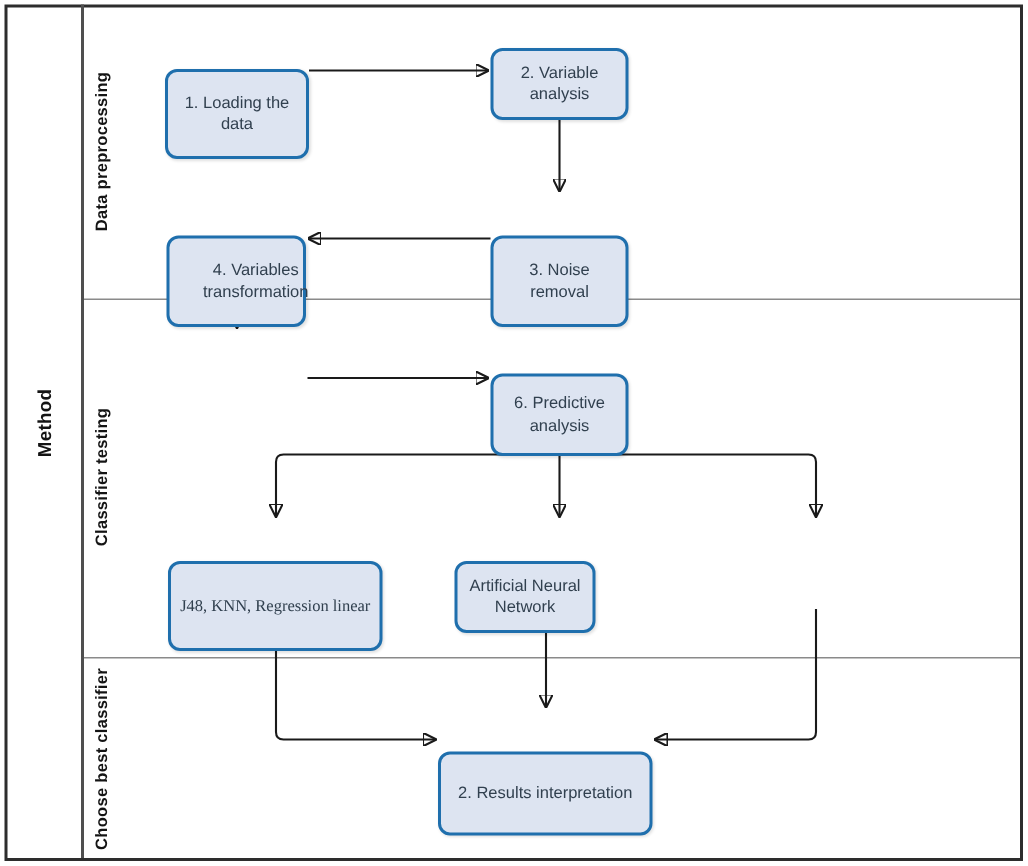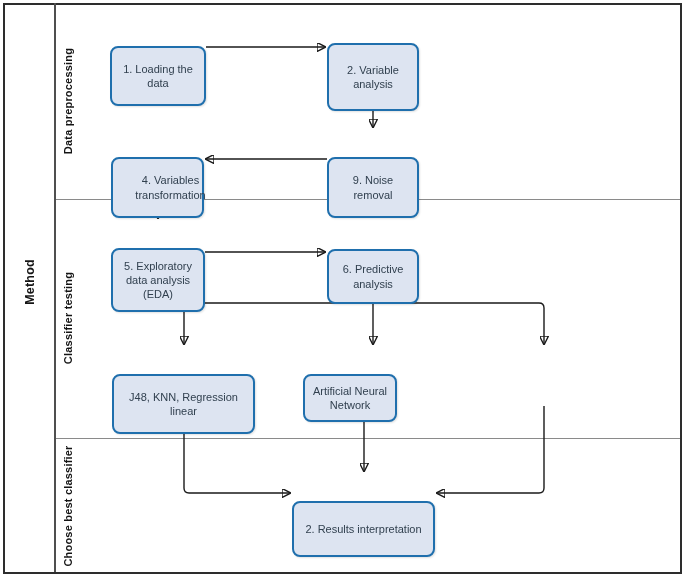--- a/index.html
+++ b/index.html
@@ -70,26 +70,26 @@
     line-height: 1.3;
     display: flex;
     align-items: center;
     justify-content: center;
     text-align: center;
     padding: 3px 5px;
     box-shadow: 1px 1px 2px rgba(0,0,0,0.12);
     margin-top: 28px;
   }
   .n-load      { left: 110px; top: 18px;  width: 96px;  height: 60px; }
-  .n-var       { left: 327px; top: 15px;  width: 92px;  height: 68px; }
+  .n-var       { left: 327px; top: 4px;  width: 92px;  height: 48px; }
   .n-noise     { left: 327px; top: 129px; width: 92px;  height: 61px; }
   .n-transform { left: 111px; top: 129px; width: 93px;  height: 61px; padding-left: 31px; }
   .n-eda       { left: 111px; top: 220px; width: 94px;  height: 64px; }
   .n-predict   { left: 327px; top: 221px; width: 92px;  height: 55px; }
-  .n-classic   { left: 112px; top: 346px; width: 143px; height: 60px; }
+  .n-classic   { left: 112px; top: 346px; width: 143px; height: 60px; font-family: Liberation Serif, serif; }
   .n-ann       { left: 303px; top: 346px; width: 94px;  height: 48px; }
   .n-boost     { left: 470px; top: 346px; width: 148px; height: 60px; }
   .n-results   { left: 292px; top: 473px; width: 143px; height: 56px; }
   svg.arrows {
     position: absolute;
     left: 0; top: 0;
     width: 685px; height: 577px;
     pointer-events: none;
   }
   svg.arrows path {
@@ -131,21 +131,20 @@
     <path d="M373,285 L373,344" marker-end="url(#ah)"></path>
     <path d="M373,303 L189,303 Q184,303 184,308 L184,344" marker-end="url(#ah)"></path>
     <path d="M373,303 L539,303 Q544,303 544,308 L544,344" marker-end="url(#ah)"></path>
     <path d="M184,406 L184,488 Q184,493 189,493 L290,493" marker-end="url(#ah)"></path>
     <path d="M364,406 L364,471" marker-end="url(#ah)"></path>
     <path d="M544,406 L544,488 Q544,493 539,493 L437,493" marker-end="url(#ah)"></path>
   </svg>
 
   <div class="node n-load">1. Loading the data</div>
   <div class="node n-var">2. Variable analysis</div>
-  <div class="node n-noise">9. Noise removal</div>
+  <div class="node n-noise">3. Noise removal</div>
   <div class="node n-transform">4. Variables transformation</div>
-  <div class="node n-eda">5. Exploratory data analysis (EDA)</div>
   <div class="node n-predict">6. Predictive analysis</div>
   <div class="node n-classic">J48, KNN, Regression linear</div>
   <div class="node n-ann">Artificial Neural Network</div>
   <div class="node n-results">2. Results interpretation</div>
 
 </div>
 
 </body></html>

